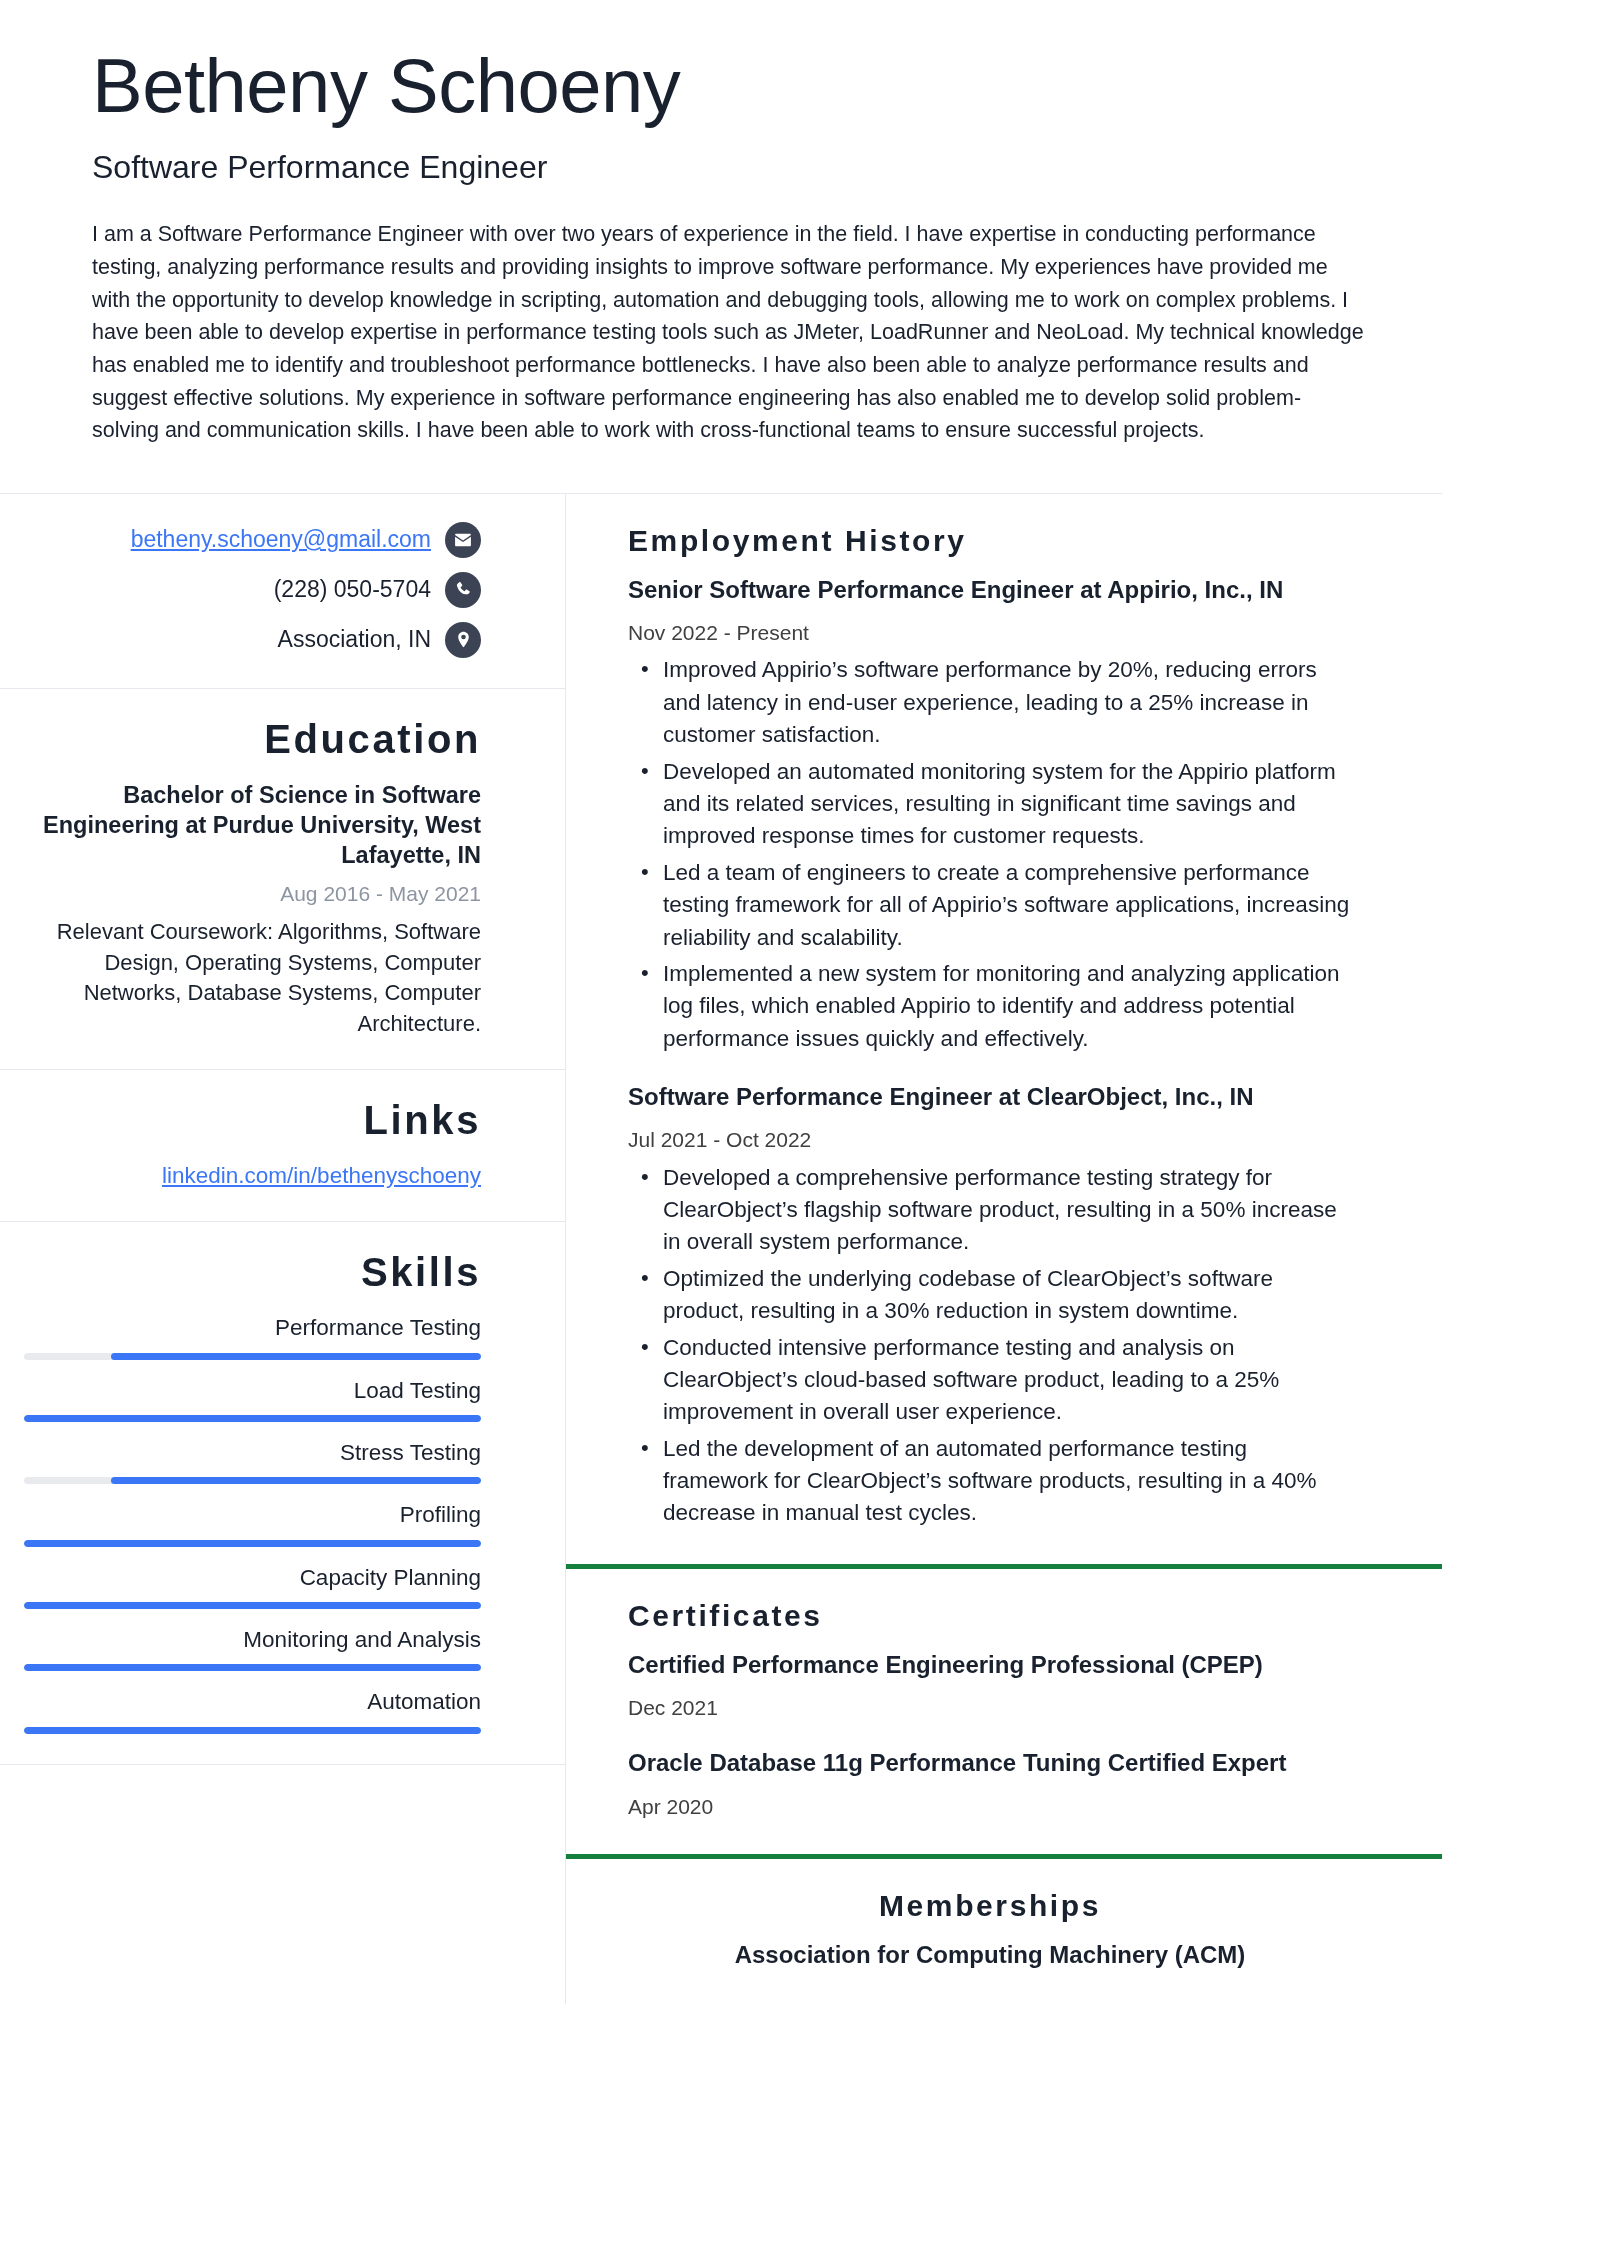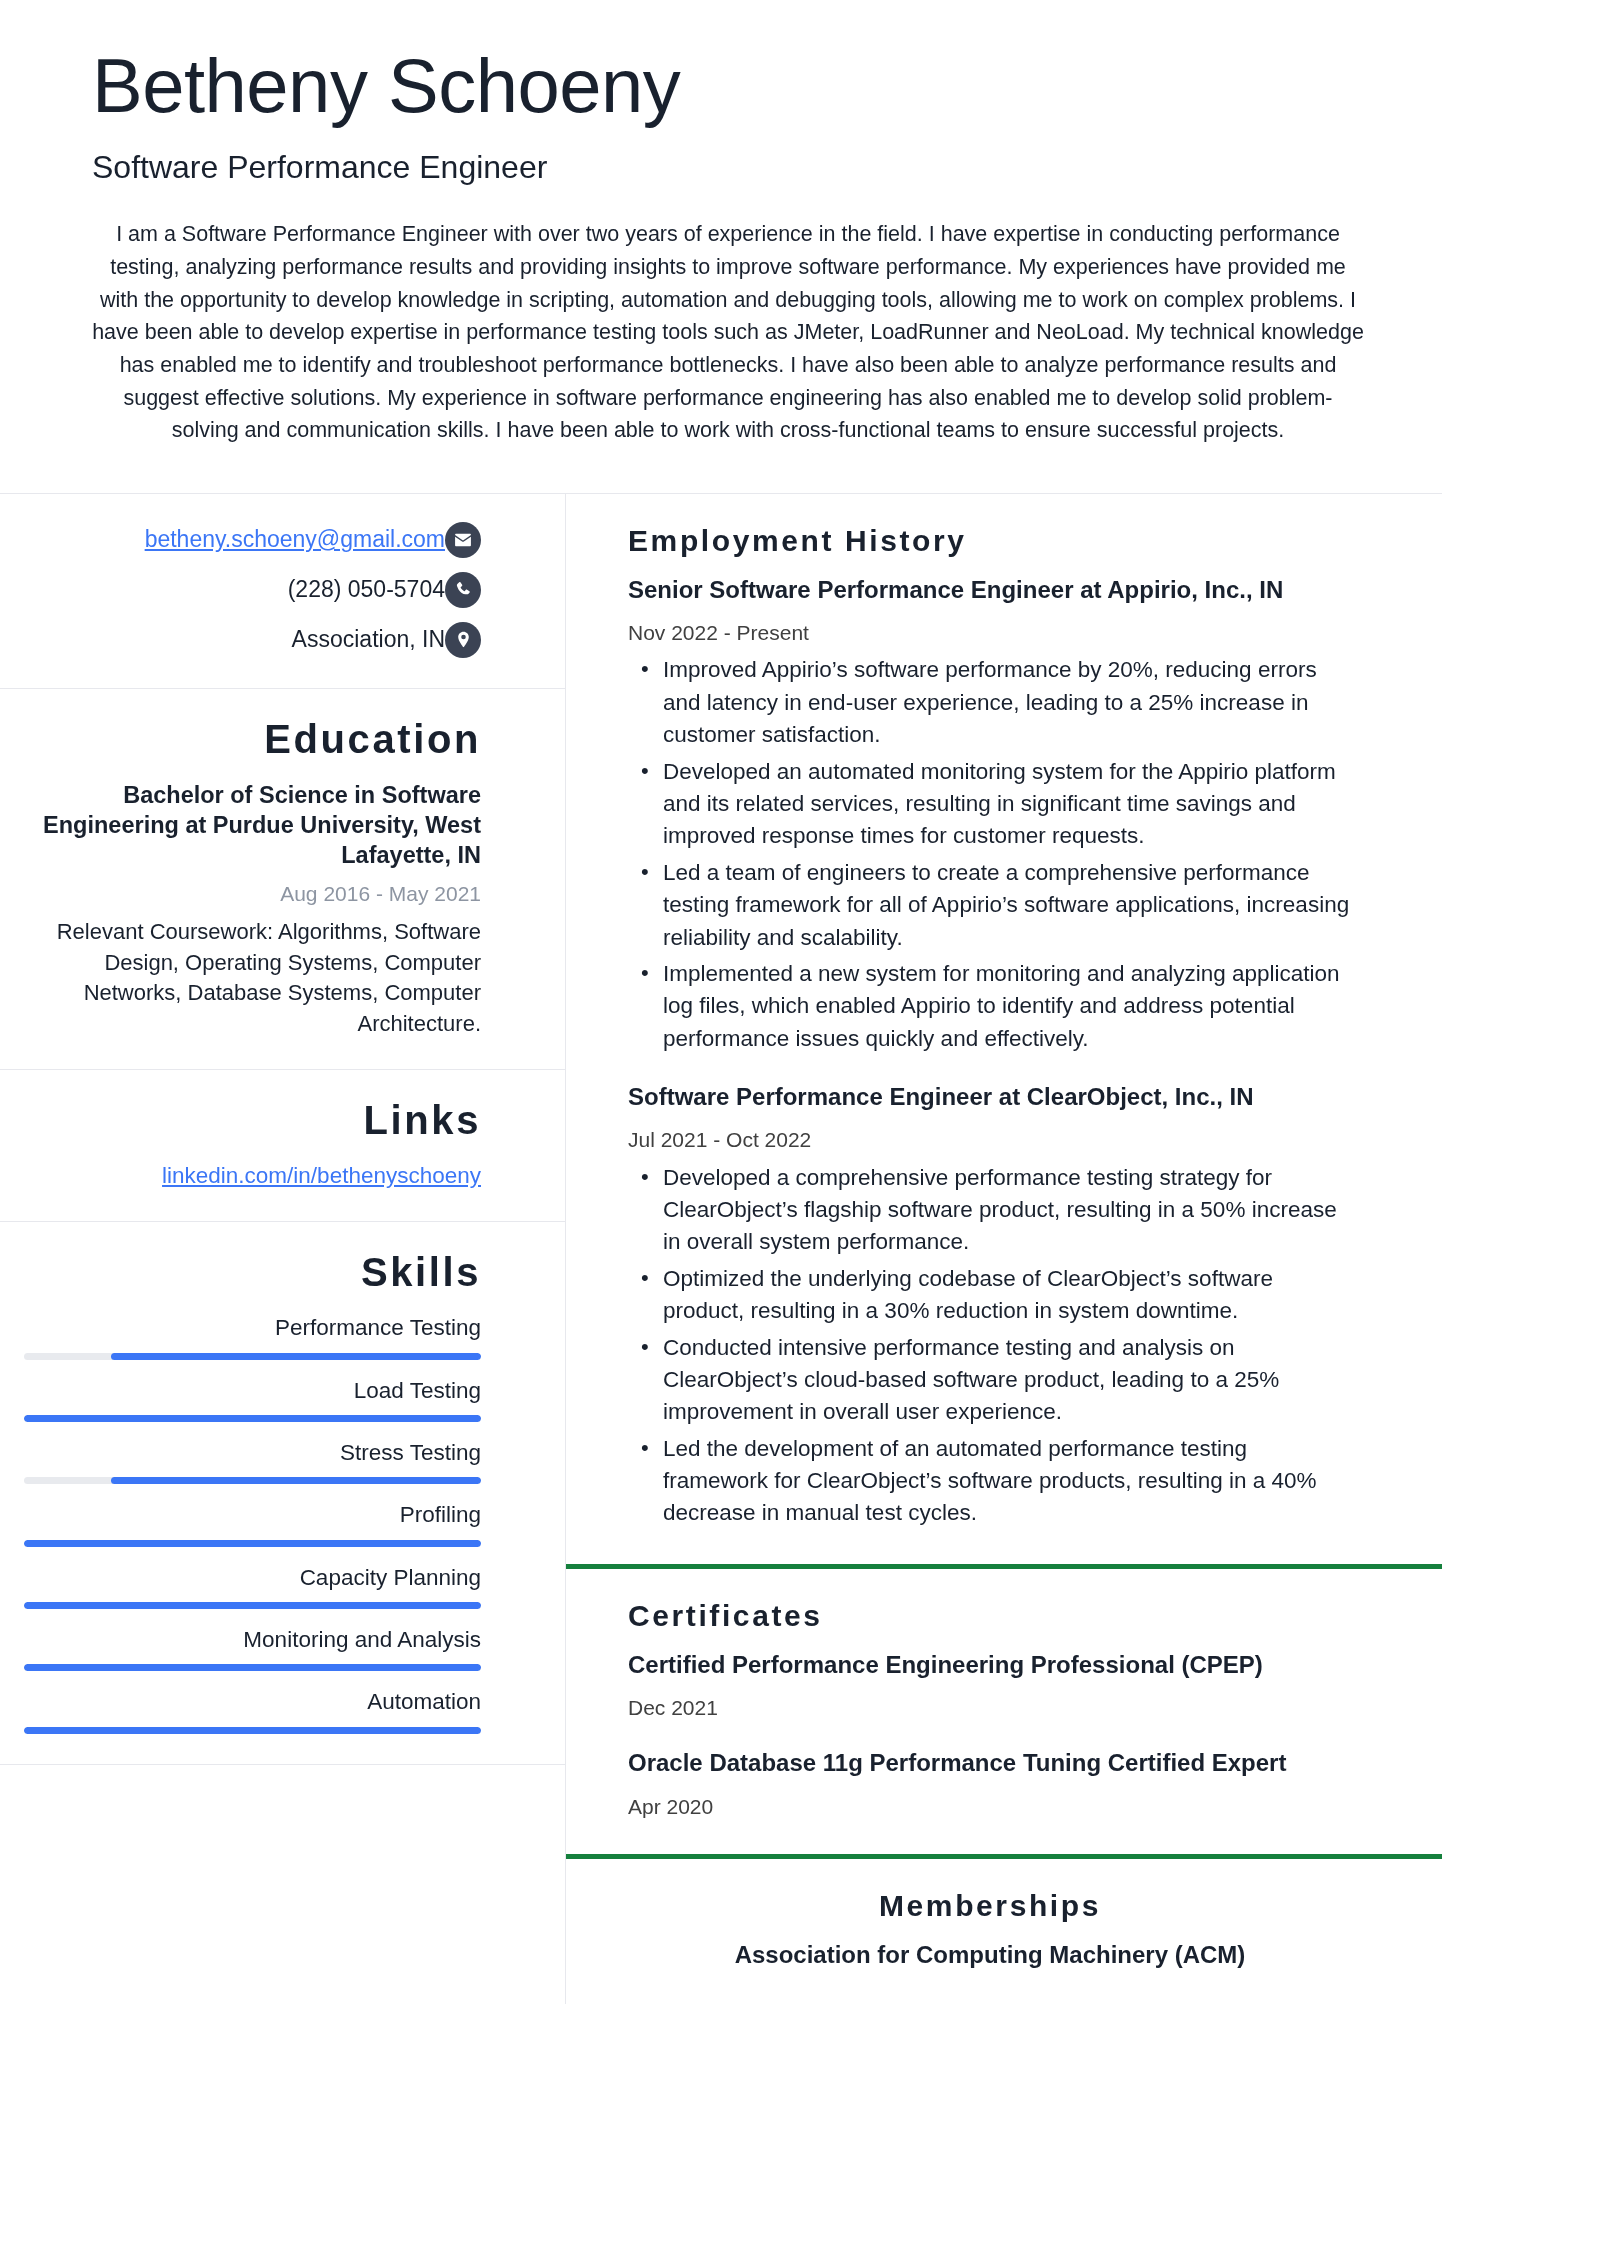--- a/index.html
+++ b/index.html
@@ -36,21 +36,21 @@
     line-height: 1.2;
     font-weight: 400;
     color: #19212e;
   }
   .summary {
     margin-top: 32px;
     font-size: 21.5px;
     line-height: 1.52;
     color: #19212e;
     max-width: 1410px;
-    text-align: center;
+    text-align: left;
   }
   .body-wrap {
     position: relative;
     display: flex;
     align-items: stretch;
     margin-top: 46px;
     border-top: 1px solid #e7e8ed;
   }
 
   
@@ -63,20 +63,21 @@
   .lblock {
     padding: 28px 84px 30px 24px;
     border-bottom: 1px solid #e7e8ed;
   }
   .lblock.last { border-bottom: 1px solid #e7e8ed; }
 
   .contact-row {
     display: flex;
     align-items: center;
     justify-content: flex-end;
+    gap: 14px;
     margin-bottom: 14px;
   }
   .contact-row:last-child { margin-bottom: 0; }
   .contact-text {
     font-size: 23px;
     line-height: 1.3;
     color: #19212e;
   }
   .contact-text.link {
     color: #3b76f6;

